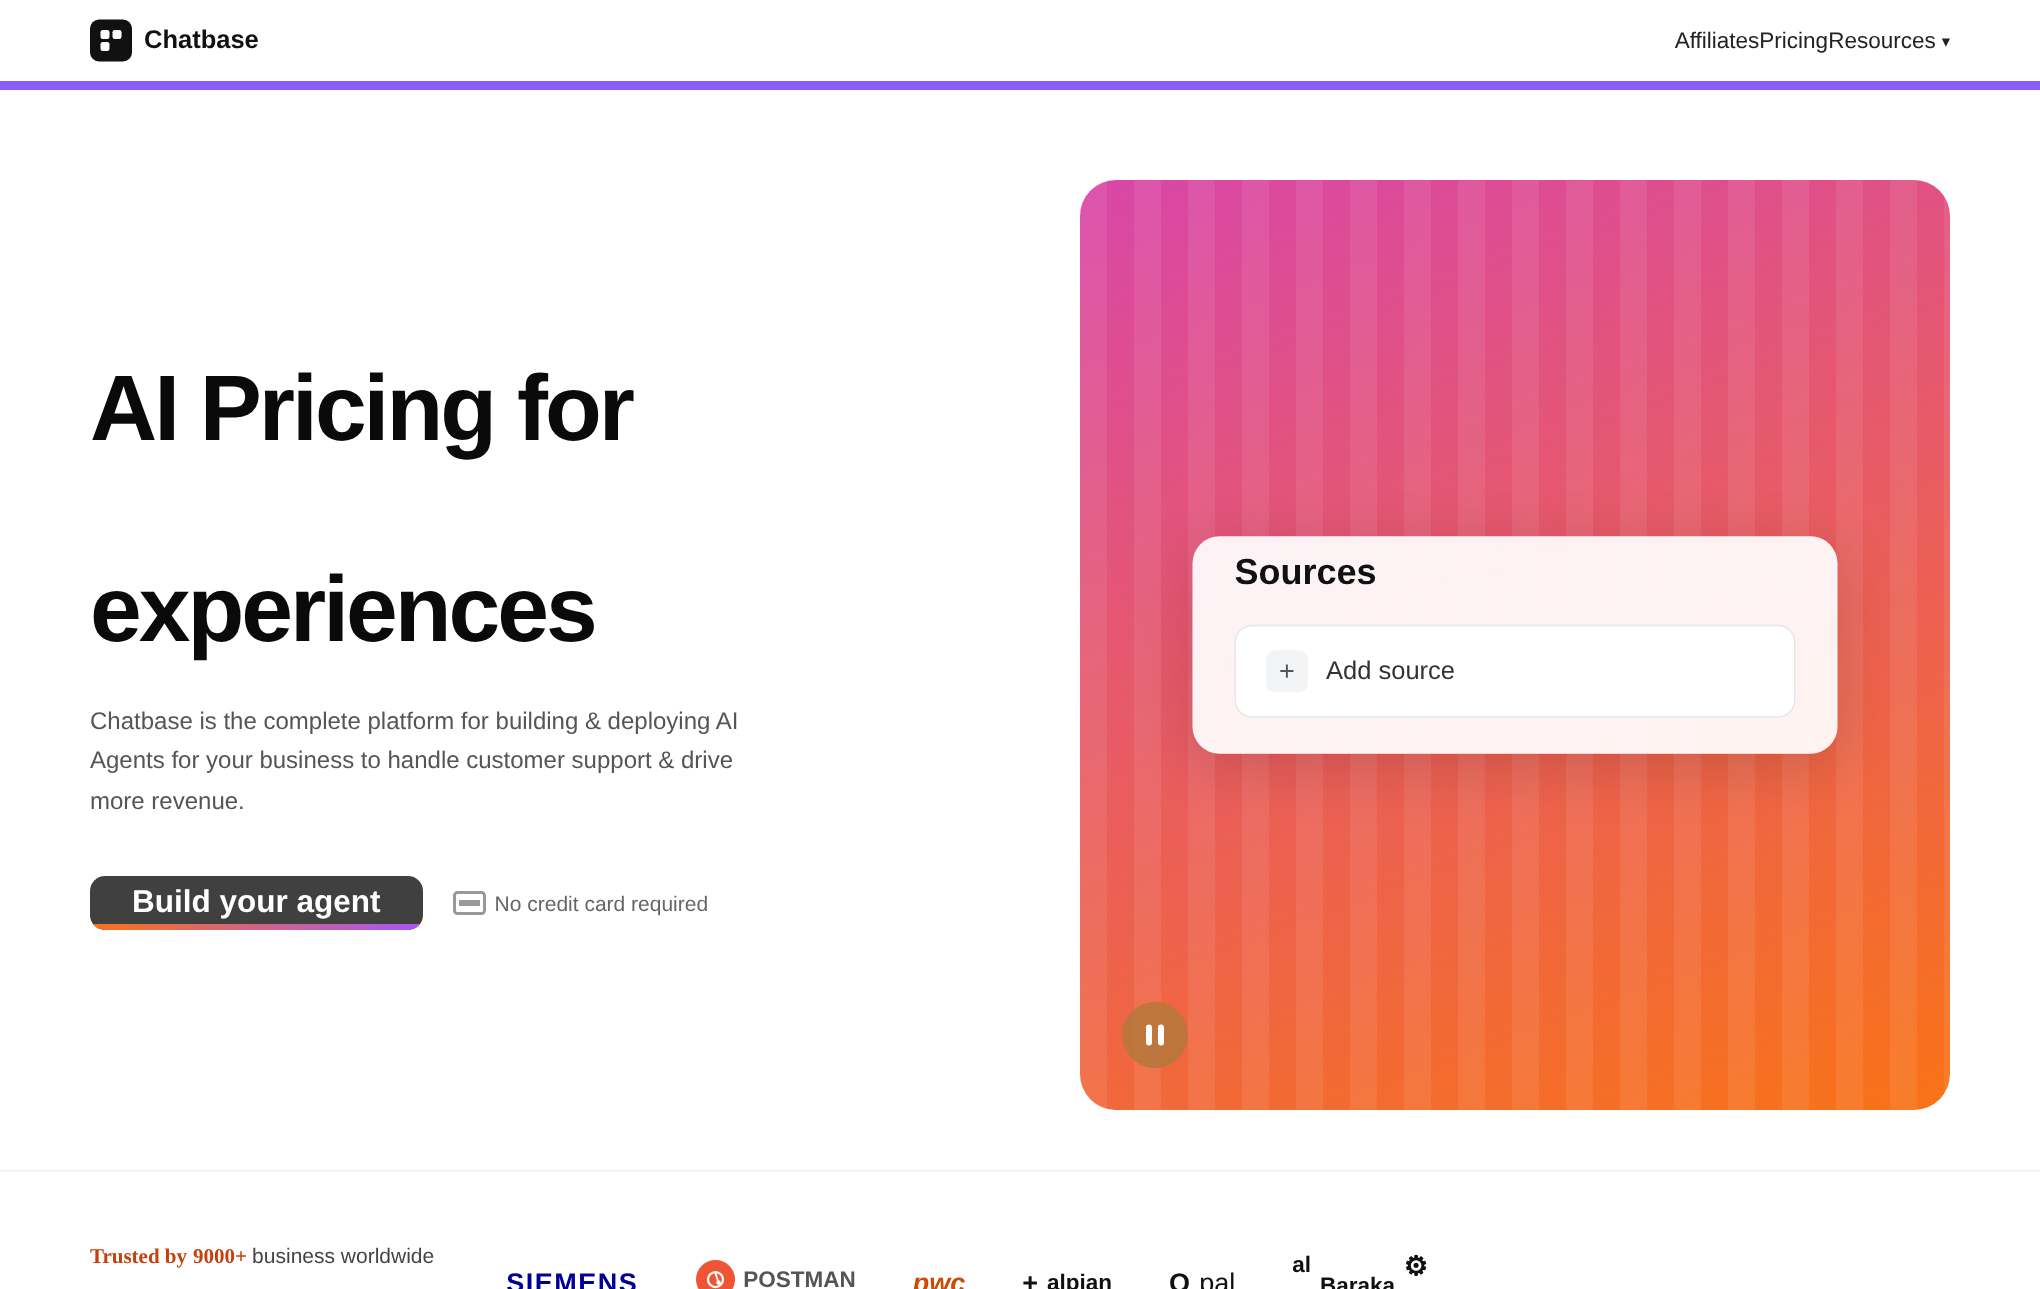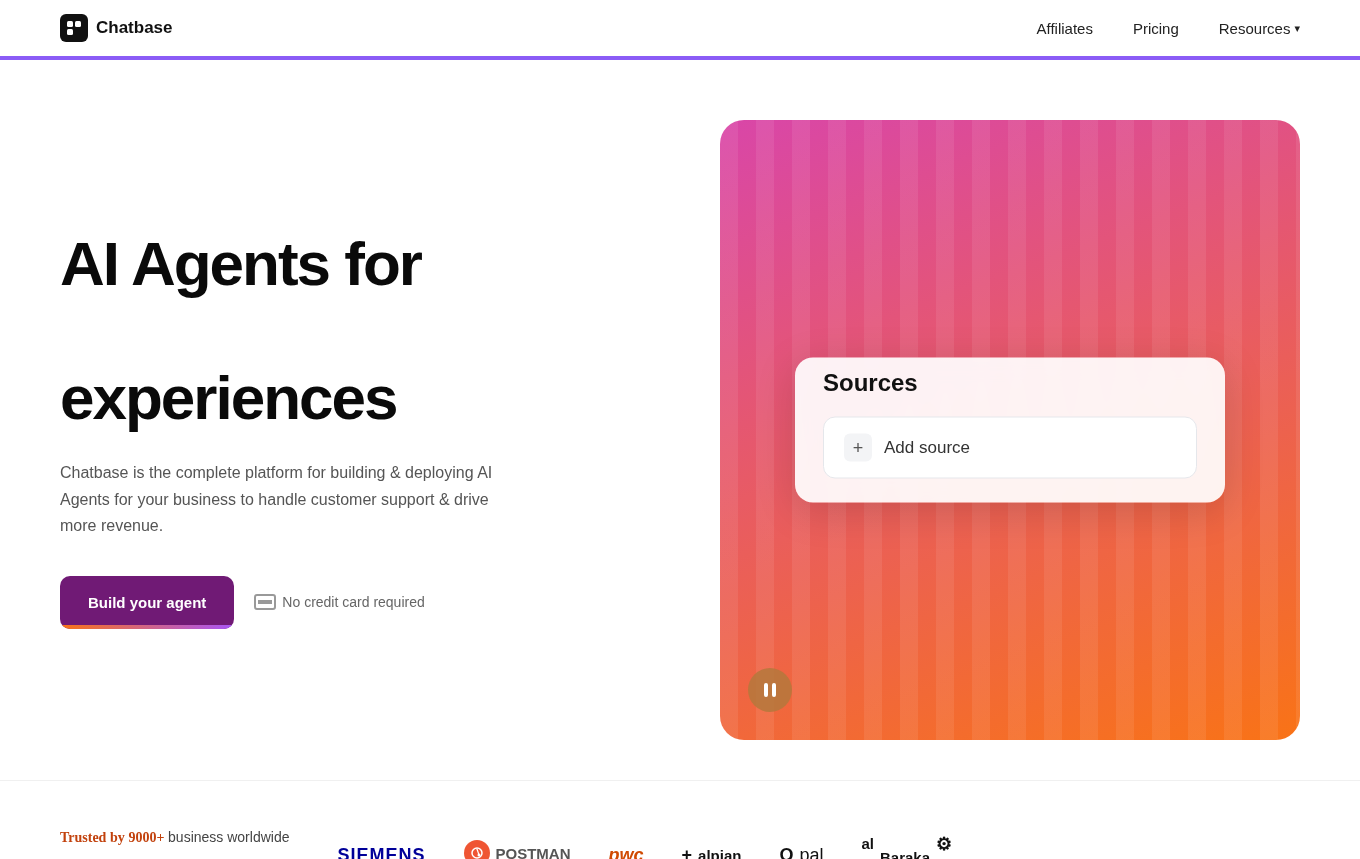--- a/index.html
+++ b/index.html
@@ -4,35 +4,35 @@
   <style>
     * { margin: 0; padding: 0; box-sizing: border-box; }
     body { font-family: -apple-system, BlinkMacSystemFont, 'Segoe UI', sans-serif; background: #fff; color: #111; overflow-x: hidden; }
 
     
     nav {
       display: flex;
       align-items: center;
       padding: 0 60px;
       height: 60px;
-      border-bottom: 4px solid #8b5cf6;
+      border-bottom: 6px solid #8b5cf6;
       position: sticky; top: 0; background: #fff; z-index: 100;
     }
     .nav-logo {
       display: flex; align-items: center; gap: 8px;
       font-weight: 700; font-size: 17px; color: #111; text-decoration: none;
       margin-right: auto;
     }
     .nav-logo-icon {
       width: 28px; height: 28px; background: #111; border-radius: 6px;
       display: flex; align-items: center; justify-content: center;
       color: #fff; font-size: 14px; font-weight: 900;
     }
     .nav-links {
-      display: flex; align-items: center; gap: 40px;
+      display: flex; align-items: center; 
     }
     .nav-link {
       font-size: 15px; color: #222; text-decoration: none; cursor: pointer;
       display: flex; align-items: center; gap: 4px;
     }
 
     
     .hero {
       display: flex;
       align-items: center;
@@ -58,26 +58,26 @@
       color: #555;
       max-width: 440px;
       margin-bottom: 36px;
     }
     .hero-cta-row {
       display: flex;
       align-items: center;
       gap: 20px;
     }
     .cta-button {
-      background: #701a75;
+      background: #404040;
       color: #fff;
       border: none;
       border-radius: 10px;
-      padding: 18px 28px;
-      font-size: 15px;
+      padding: 6px 28px;
+      font-size: 21px;
       font-weight: 600;
       cursor: pointer;
       position: relative;
       overflow: hidden;
     }
     .cta-button::after {
       content: '';
       position: absolute;
       bottom: 0; left: 0; right: 0;
       height: 4px;
@@ -251,21 +251,21 @@
     <a class="nav-link" href="#">
       <span>Resources</span>
       <span style="font-size:11px;">▾</span>
     </a>
   </div>
 </nav>
 
 <section class="hero">
   <div class="hero-left">
     <h1 class="hero-title">
-      <span>AI Agents for</span><br>
+      <span>AI Pricing for</span><br>
       <br>
       <span>experiences</span>
     </h1>
     <p class="hero-subtitle">Chatbase is the complete platform for building &amp; deploying AI Agents for your business to handle customer support &amp; drive more revenue.</p>
     <div class="hero-cta-row">
       <button class="cta-button">Build your agent</button>
       <div class="no-card">
         <span class="card-icon"></span>
         <span>No credit card required</span>
       </div>

